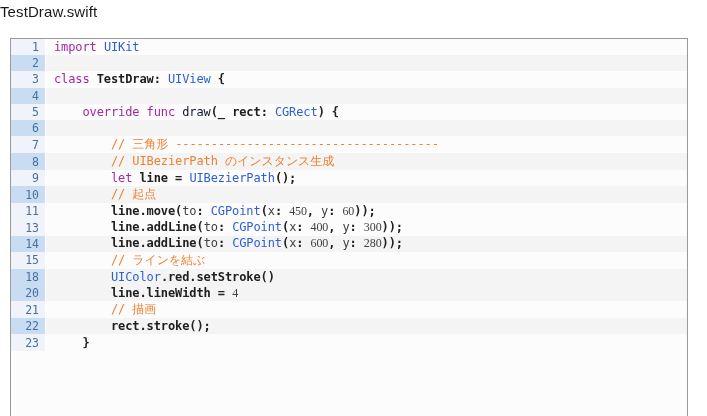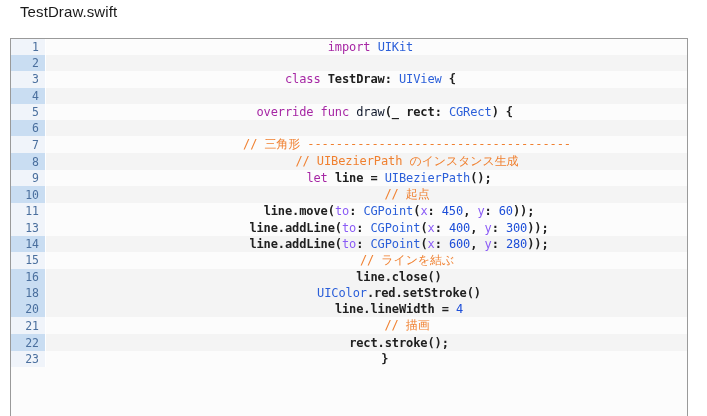--- a/index.html
+++ b/index.html
@@ -8,21 +8,21 @@
     background: #ffffff;
   }
   body {
     width: 707px;
     height: 416px;
     font-family: "Liberation Sans", sans-serif;
     overflow: hidden;
   }
   #page-title {
     position: absolute;
-    left: 20px;
+    left: 0;
     top: 3px;
     font-size: 15px;
     color: #1a1a1a;
     font-family: "Liberation Sans", sans-serif;
     letter-spacing: 0.1px;
   }
   #code-box {
     position: absolute;
     left: 10px;
     top: 38px;
@@ -57,28 +57,27 @@
   .code-row.odd  > .gutter { background: #f0f4fa; }
   .code-row.even > .gutter { background: #c9ddf2; }
   .code-cell {
     padding: 0 0 0 8px;
     font-family: "DejaVu Sans Mono", "Liberation Mono", monospace;
     font-size: 12px;
     color: #202020;
     white-space: pre;
     vertical-align: middle;
     letter-spacing: -0.1px;
-    text-align: center;
   }
   .kw   { color: #a626a4; }
   .typ  { color: #2b5fd9; }
   .fn   { color: #0f172a; }
-  .num  { color: #1d4ed8; }
-  .lbl  { color: #8b5cf6; }
-  .cmt  { color: #f08030; margin-left: 16px; }
+  .num  { color: #404040; font-family: Liberation Serif, serif; }
+  .lbl  { color: #404040; }
+  .cmt  { color: #f08030; }
   .pln  { color: #202020; font-weight: bold; }
 </style>
 </head>
 <body>
 
 <div id="page-title">TestDraw.swift</div>
 
 <div id="code-box">
   <table class="code-table">
     <tbody id="code-body">
@@ -132,24 +131,20 @@
         </tr>
         <tr class="code-row even">
           <td class="gutter">14</td>
           <td class="code-cell"><span class="pln">        </span><span class="pln">line.addLine(</span><span class="lbl">to</span><span class="pln">: </span><span class="typ">CGPoint</span><span class="pln">(</span><span class="lbl">x</span><span class="pln">: </span><span class="num">600</span><span class="pln">, </span><span class="lbl">y</span><span class="pln">: </span><span class="num">280</span><span class="pln">));</span></td>
         </tr>
         <tr class="code-row odd">
           <td class="gutter">15</td>
           <td class="code-cell"><span class="pln">        </span><span class="cmt">// ラインを結ぶ</span></td>
         </tr>
         <tr class="code-row even">
-          <td class="gutter">16</td>
-          <td class="code-cell"><span class="pln">        </span><span class="pln">line.close()</span></td>
-        </tr>
-        <tr class="code-row even">
           <td class="gutter">18</td>
           <td class="code-cell"><span class="pln">        </span><span class="typ">UIColor</span><span class="pln">.red.setStroke()</span></td>
         </tr>
         <tr class="code-row even">
           <td class="gutter">20</td>
           <td class="code-cell"><span class="pln">        </span><span class="pln">line.lineWidth = </span><span class="num">4</span></td>
         </tr>
         <tr class="code-row odd">
           <td class="gutter">21</td>
           <td class="code-cell"><span class="pln">        </span><span class="cmt">// 描画</span></td>

